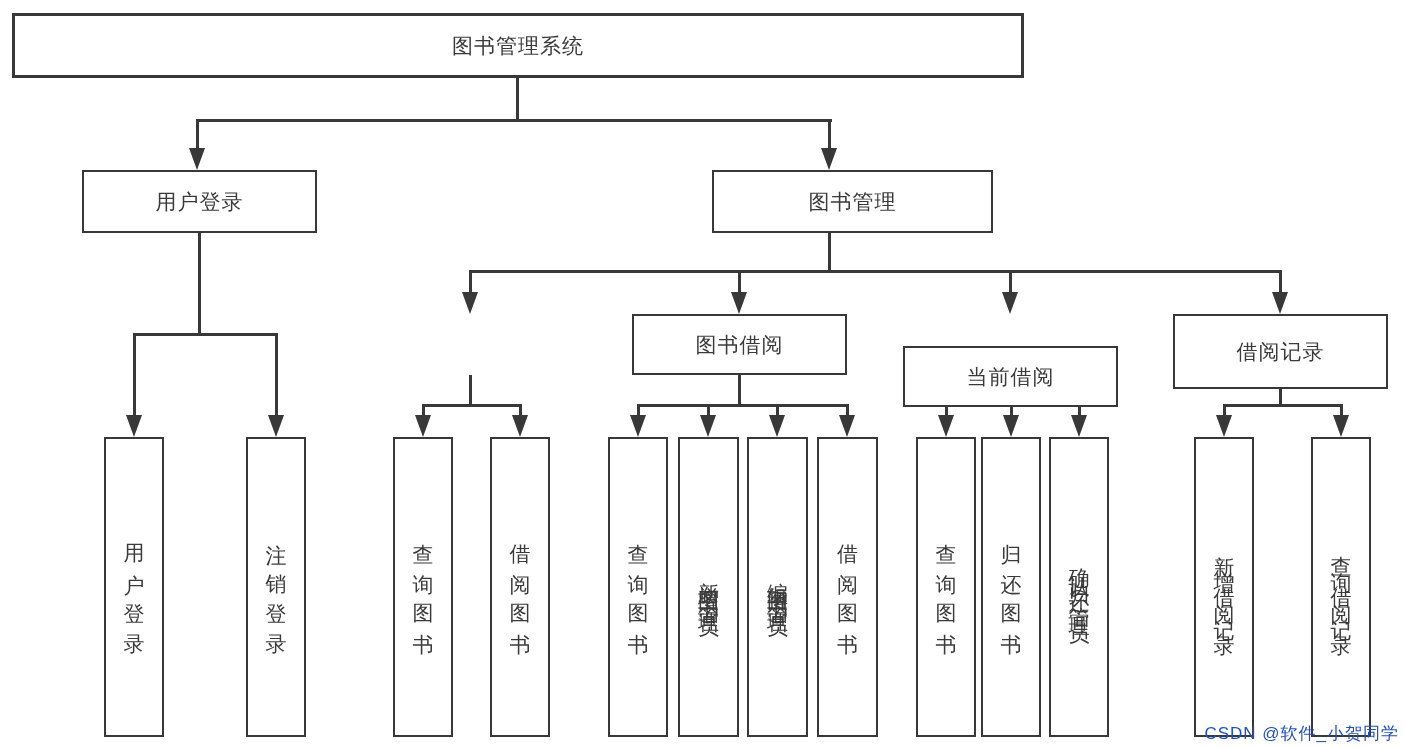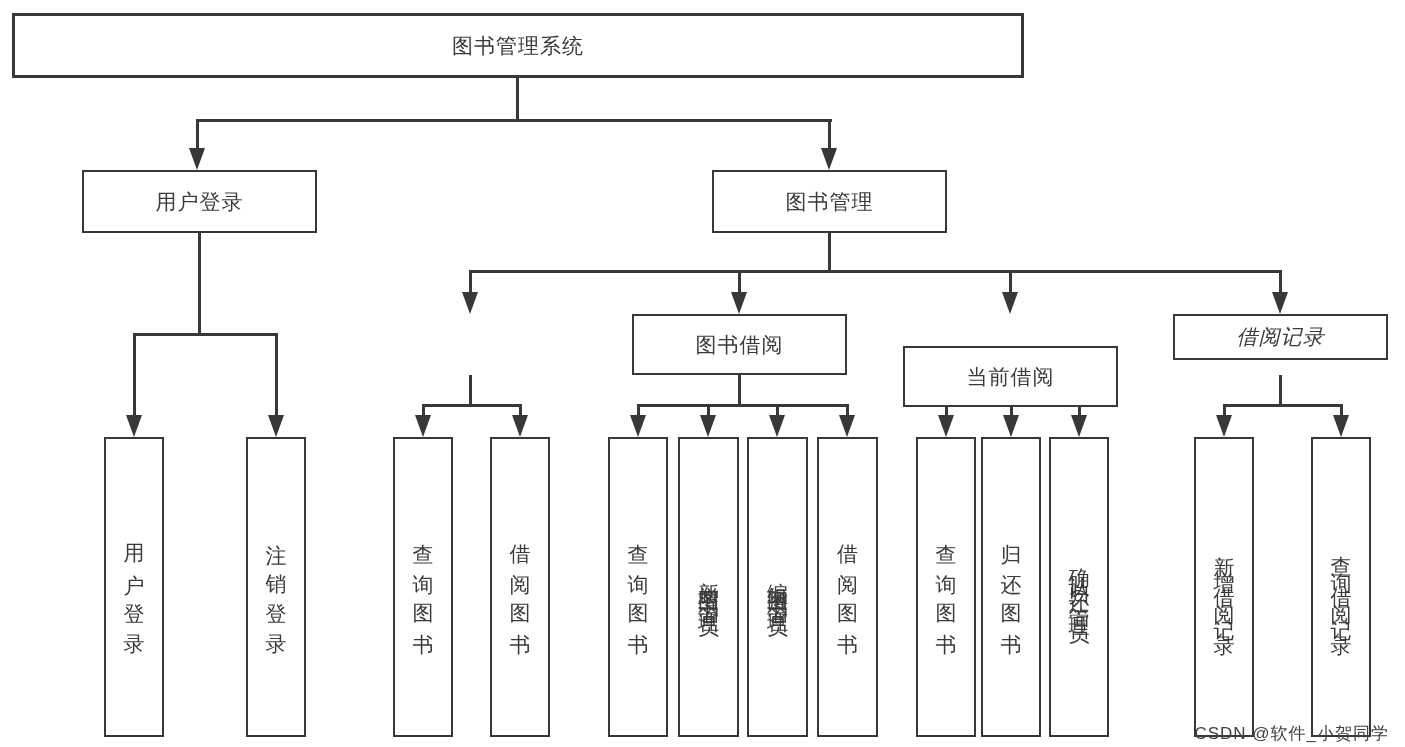--- a/index.html
+++ b/index.html
@@ -49,24 +49,24 @@
   .arrow {
     position: absolute;
     width: 0;
     height: 0;
     border-left: 8px solid transparent;
     border-right: 8px solid transparent;
     border-top: 22px solid #383838;
   }
   .watermark {
     position: absolute;
-    right: 16px;
+    right: 6px;
     bottom: 2px;
     font-size: 17px;
-    color: #404040;
+    color: #1d4ed8;
     letter-spacing: 1px;
     white-space: nowrap;
   }
 </style>
 </head>
 <body>
 
 <div class="stage">
 
   <div class="line" style="left:516px; top:67px; width:3px; height:54px;"></div>
@@ -128,31 +128,31 @@
   <div class="line" style="left:1340px; top:404px; width:3px; height:13px;"></div>
   <div class="arrow" style="left:1333px; top:415px;"></div>
 
   <div class="box hbox rootbox" style="left:12px; top:13px; width:1012px; height:65px;font-family:Liberation Serif, serif;">
     <span>图书管理系统</span>
   </div>
 
   <div class="box hbox" style="left:82px; top:170px; width:235px; height:63px;">
     <span>用户登录</span>
   </div>
-  <div class="box hbox" style="left:712px; top:170px; width:235px; height:63px;text-align:right;">
+  <div class="box hbox" style="left:712px; top:170px; width:281px; height:63px;text-align:right;">
     <span>图书管理</span>
   </div>
 
   <div class="box hbox" style="left:632px; top:314px; width:215px; height:61px;">
     <span>图书借阅</span>
   </div>
   <div class="box hbox" style="left:903px; top:314px; width:215px; height:61px;margin-top:32px;">
     <span>当前借阅</span>
   </div>
-  <div class="box hbox" style="left:1173px; top:314px; width:215px; height:46px;font-style:italic;">
+  <div class="box hbox" style="left:1173px; top:314px; width:215px; height:75px;">
     <span>借阅记录</span>
   </div>
 
   <div class="box vbox vs4" style="left:104px; top:437px; width:60px; height:300px;">用户登录</div>
 
   <div class="box vbox vs4" style="left:246px; top:437px; width:60px; height:300px;">注销登录</div>
 
   <div class="box vbox vs4" style="left:393px; top:437px; width:60px; height:300px;">查询图书</div>
 
   <div class="box vbox vs4" style="left:490px; top:437px; width:60px; height:300px;">借阅图书</div>

